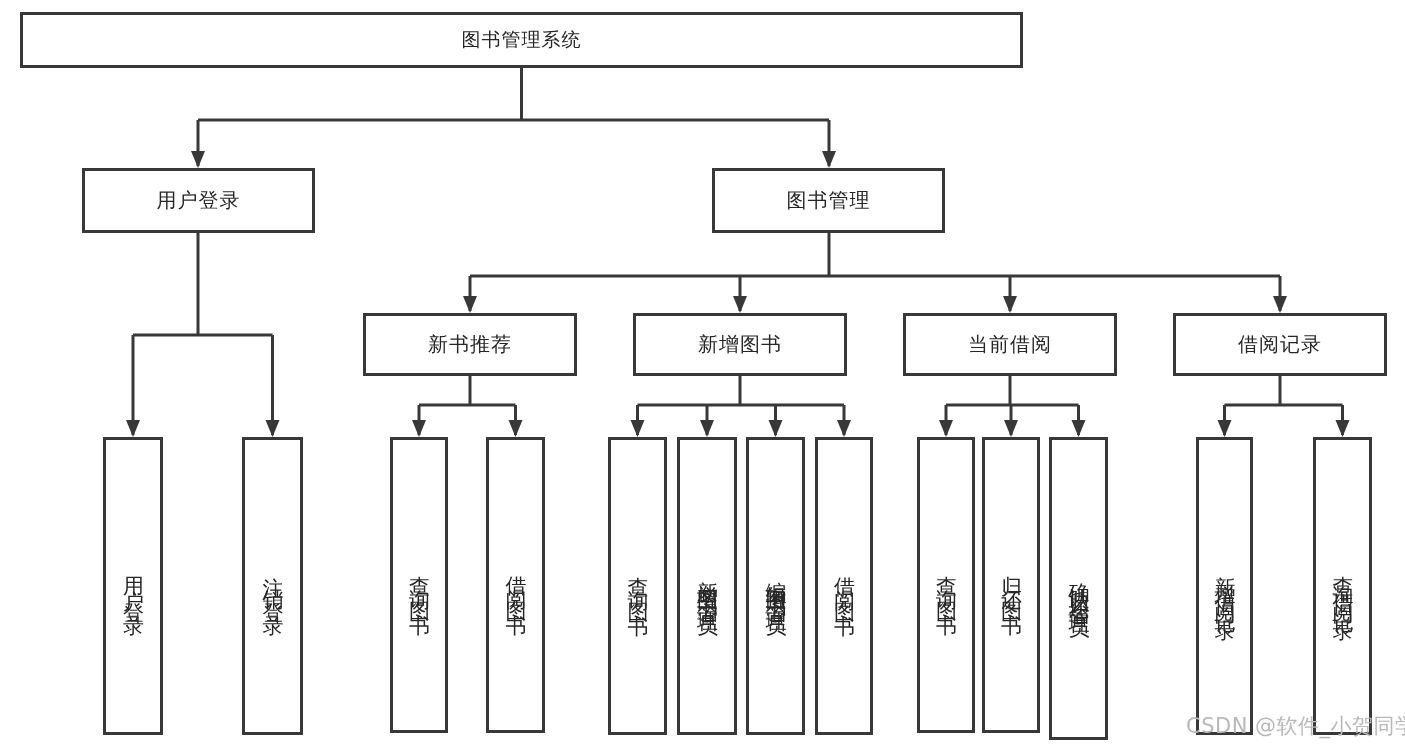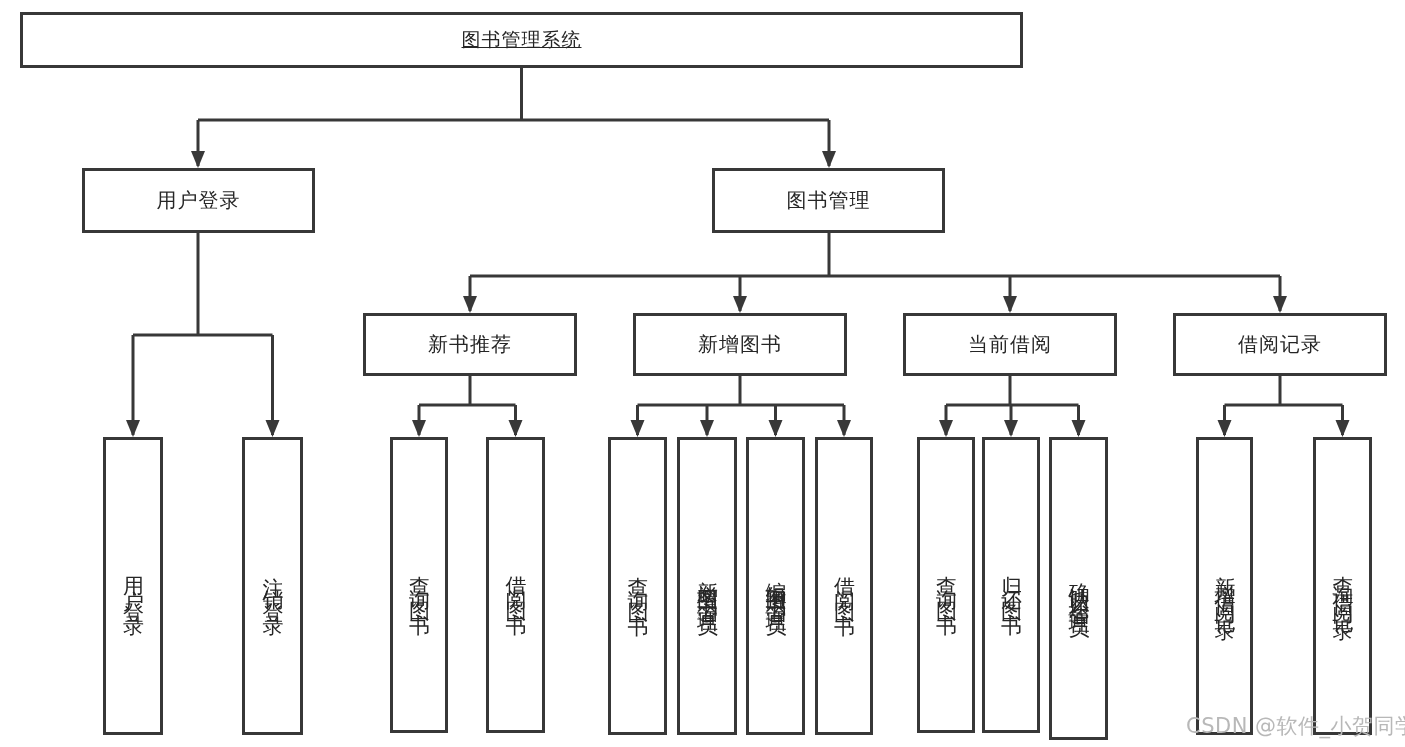--- a/index.html
+++ b/index.html
@@ -22,21 +22,21 @@
     box-sizing:border-box;
     background:#ffffff;
     border:3px solid #383838;
     display:flex;
     align-items:center;
     justify-content:center;
     color:#262626;
     text-align:center;
   }
   .h-node{font-size:20px;letter-spacing:1px;}
-  .root-node{font-size:19px;text-decoration:underline;}
+  .root-node{font-size:19px;}
   .v-node .v-label{
     writing-mode:vertical-rl;
     text-orientation:mixed;
     font-size:21px;
     line-height:1;
     white-space:nowrap;
   }
   .watermark{
     position:absolute;
     left:1186px;top:712px;

